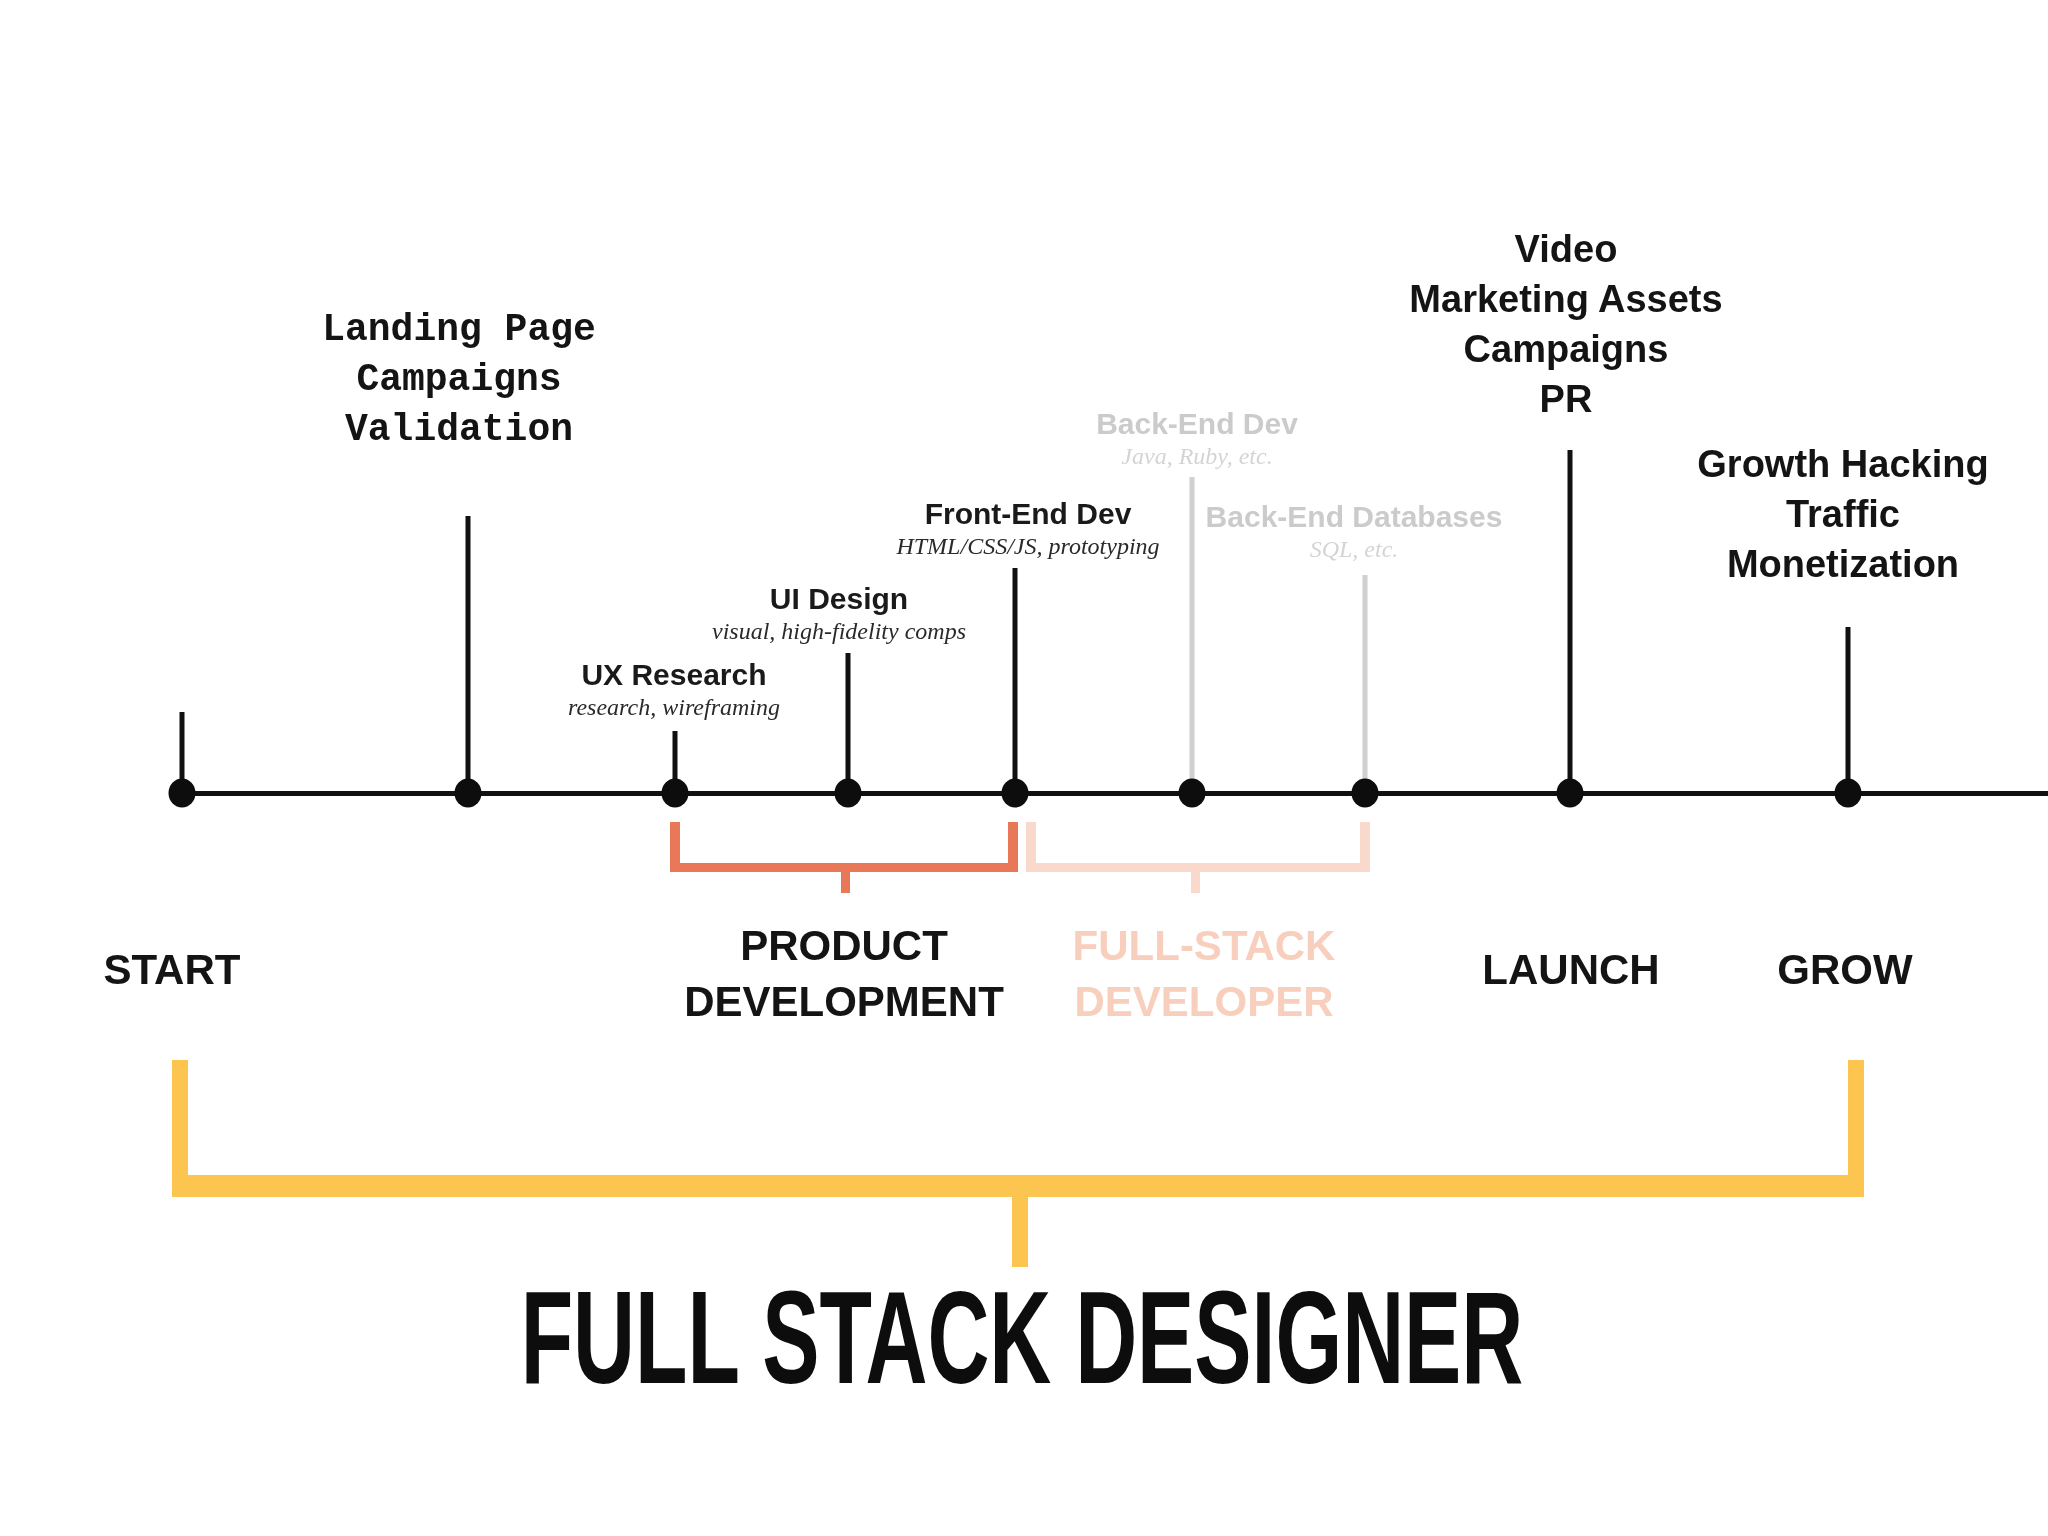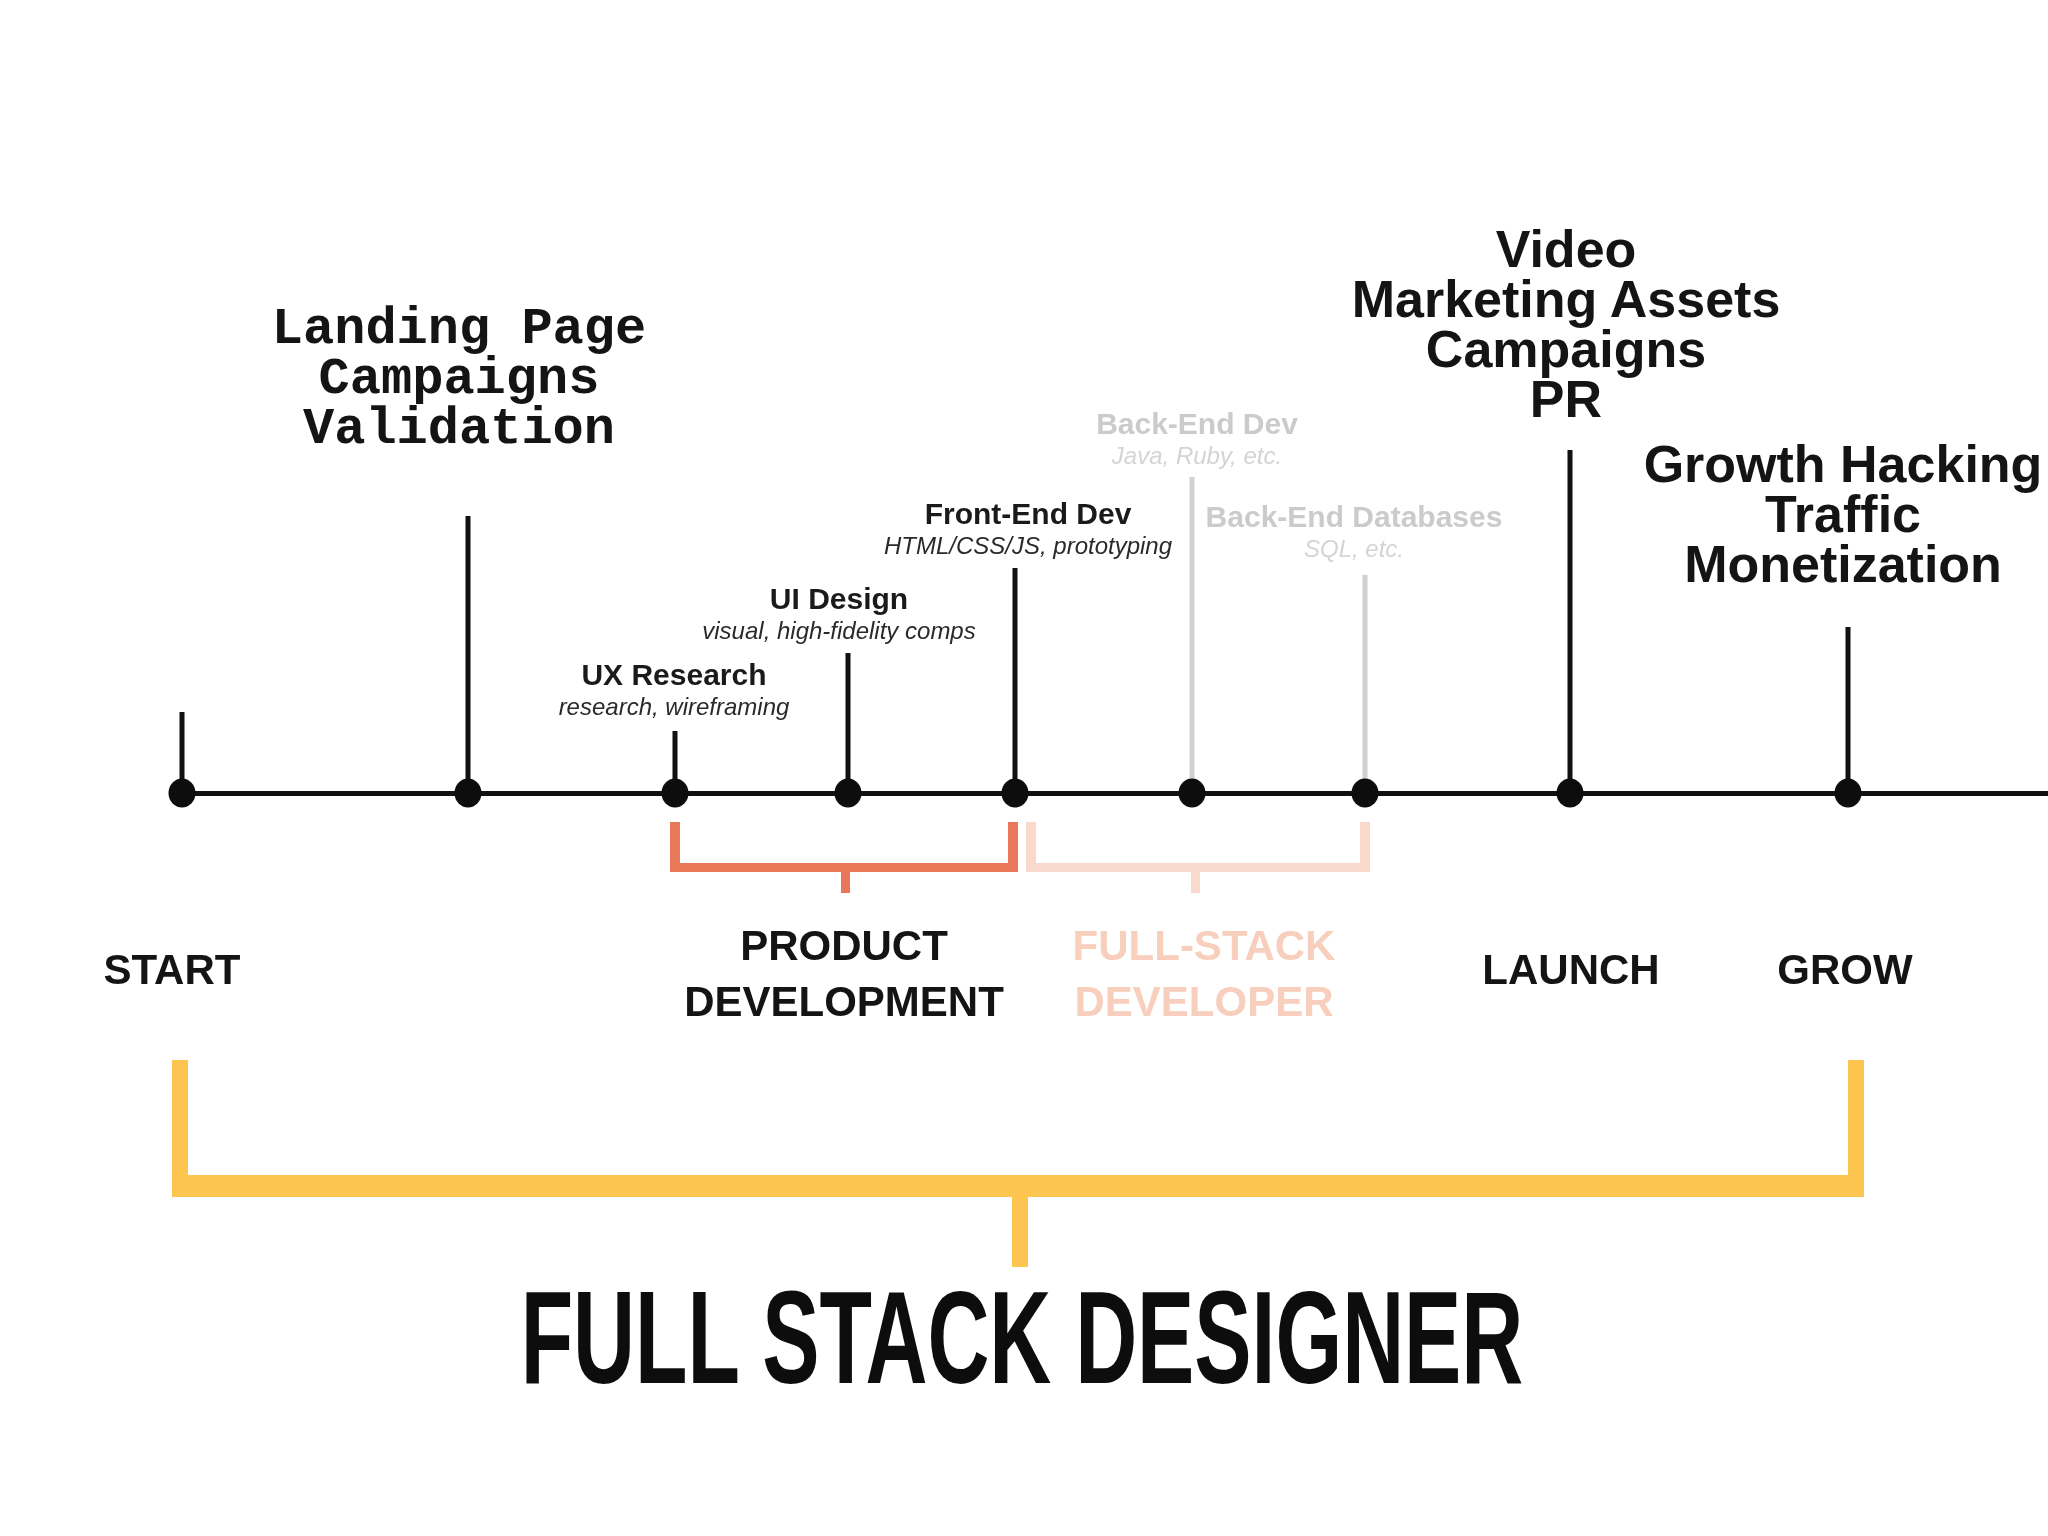--- a/index.html
+++ b/index.html
@@ -7,25 +7,25 @@
     position:relative;width:2048px;height:1536px;background:#ffffff;overflow:hidden;
     font-family:"Liberation Sans",sans-serif;color:#141414;
   }
   
   .timeline{position:absolute;height:5px;background:#111;}
   .dot{position:absolute;width:27px;height:29px;border-radius:50%;background:#0d0d0d;transform:translate(-50%,-50%);}
   .stem{position:absolute;width:5px;background:#111;transform:translateX(-50%);}
   .stem.gray{background:#d0d0d0;}
   
   .note{position:absolute;transform:translateX(-50%);text-align:center;font-weight:700;
-        font-size:52px;line-height:50px;white-space:nowrap;color:#141414;}
+        font-size:38px;line-height:50px;white-space:nowrap;color:#141414;}
   
   .task{position:absolute;transform:translateX(-50%);text-align:center;white-space:nowrap;}
   .task-title{font-weight:700;font-size:30px;line-height:34px;color:#1a1a1a;}
-  .task-detail{font-family:Liberation Sans, sans-serif;font-style:italic;font-size:24px;line-height:30px;color:#2a2a2a;}
+  .task-detail{font-family:Liberation Serif, serif;font-style:italic;font-size:24px;line-height:30px;color:#2a2a2a;}
   .task.faded .task-title{color:#cbcbcb;}
   .task.faded .task-detail{color:#d4d4d4;}
   
   .phase{position:absolute;transform:translateX(-50%);font-weight:700;font-size:42px;line-height:56px;
          text-align:center;white-space:nowrap;color:#141414;}
   .phase.faded{color:#F8CEBD;}
   
   .bar{position:absolute;}
   .red{background:#E87858;}
   .pink{background:#F8D9CB;}

